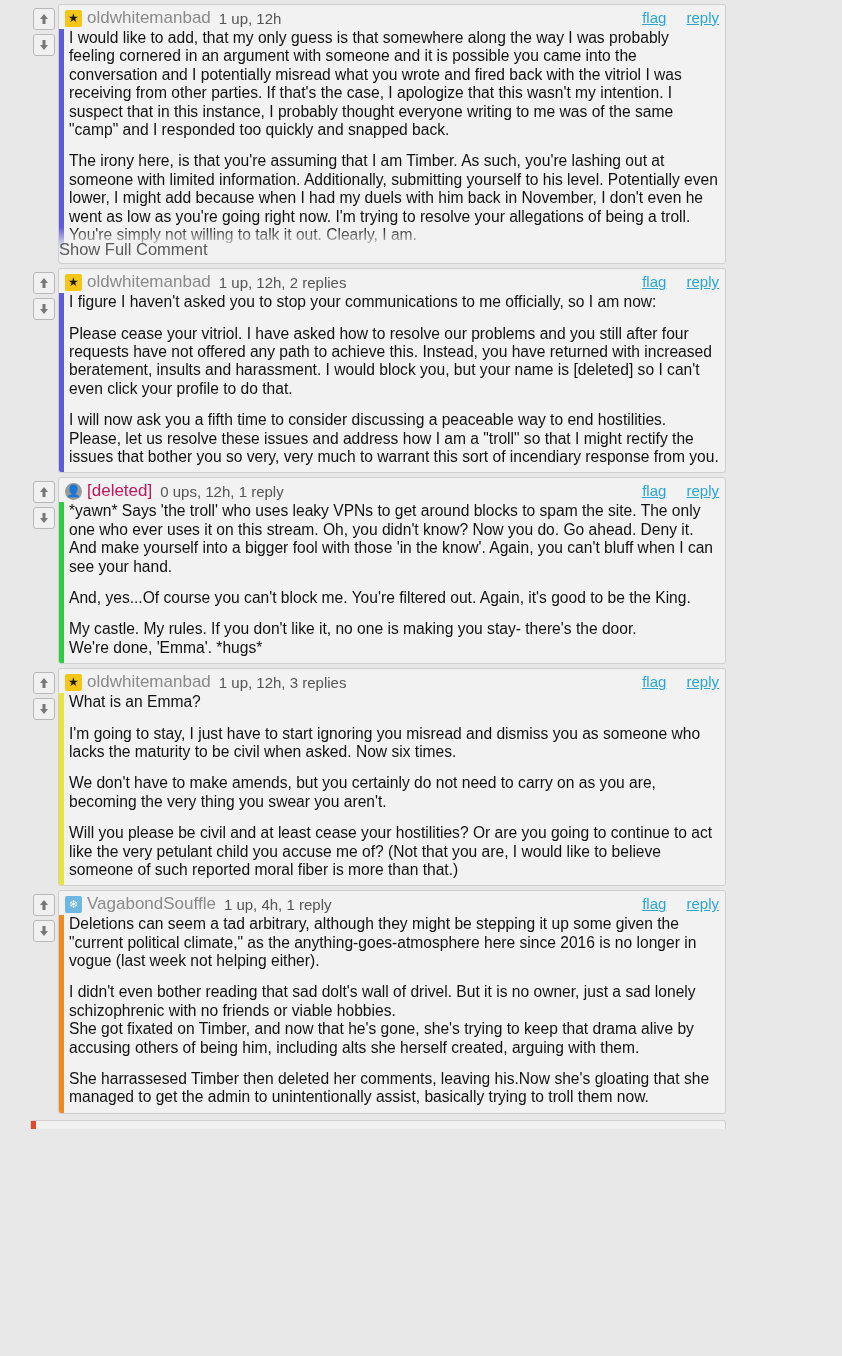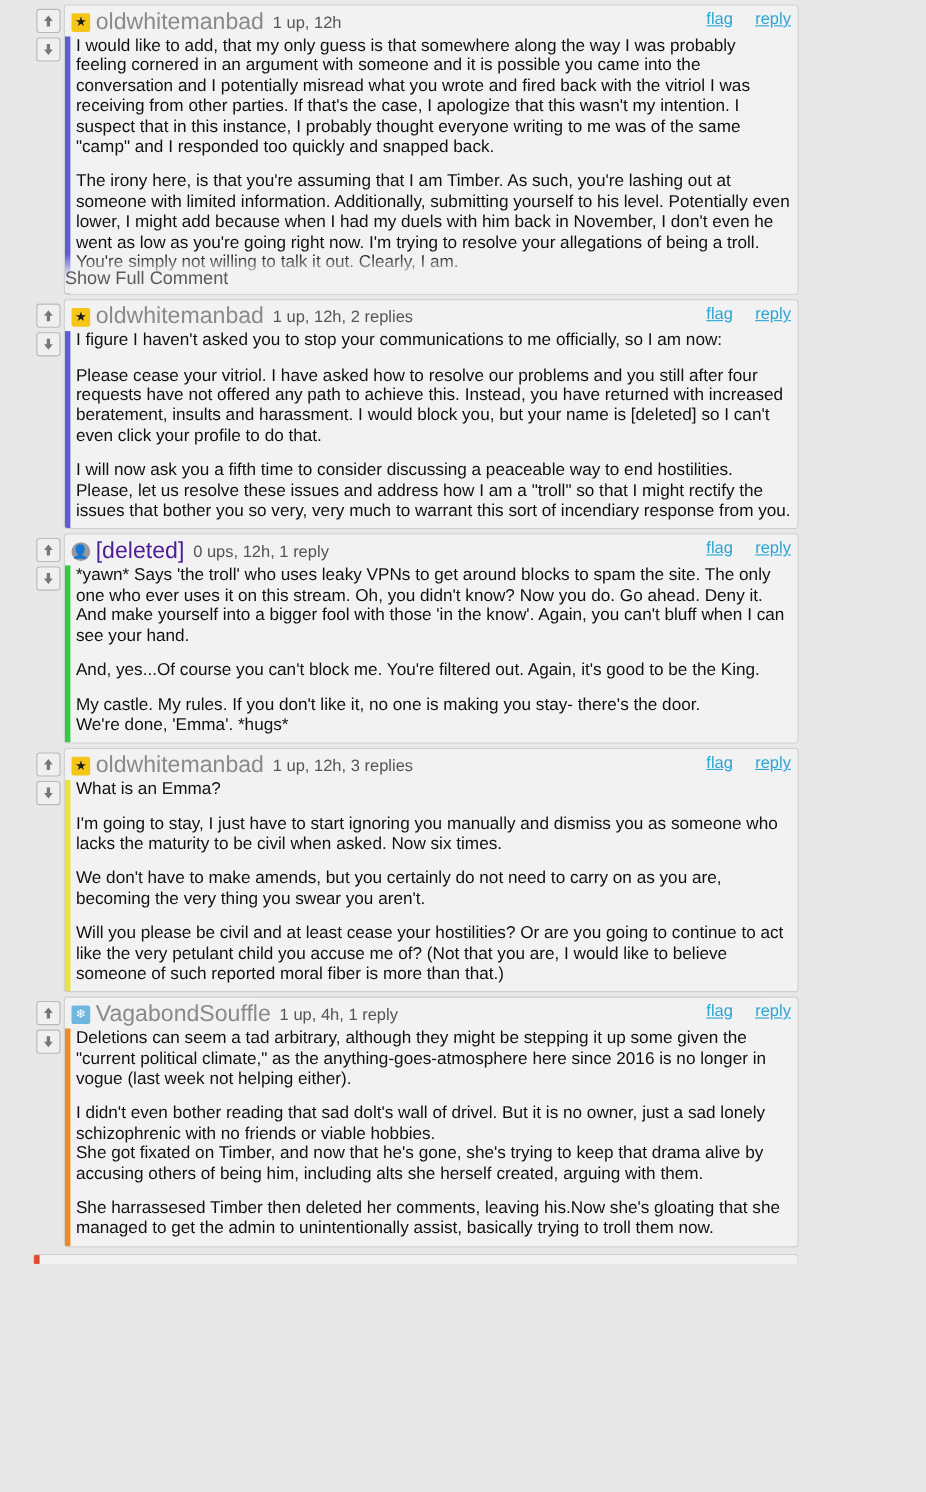--- a/index.html
+++ b/index.html
@@ -69,26 +69,26 @@
     justify-content: center;
     font-size: 12px;
     line-height: 1;
     color: #fff;
   }
   .av.star { background: #f5c518; color: #1a1a1a; }
   .av.gray { background: #9a9a9a; border-radius: 50%; }
   .av.snow { background: #6fb6e0; color: #fff; font-size: 11px; }
   .username {
     color: #8a8a8a;
-    font-size: 21px;
+    font-size: 17px;
     font-weight: normal;
     margin-right: 8px;
     white-space: nowrap;
   }
-  .username.dark { color: #4c1d95; }
+  .username.dark { color: #be185d; }
   .meta {
     color: #555;
     font-size: 15px;
     white-space: nowrap;
     text-align: center;
   }
   .actions {
     position: absolute;
     right: 6px;
     top: 4px;
@@ -265,21 +265,21 @@
         <span class="username">oldwhitemanbad</span>
         <span class="meta">1 up, 12h, 3 replies</span>
         <span class="actions">
           <span>flag</span>
           <span>reply</span>
         </span>
       </div>
       <div class="body">
         <div class="accent" style="background:#e8e23a"></div>
         <p>What is an Emma?</p>
-        <p>I'm going to stay, I just have to start ignoring you manually and dismiss you as someone who lacks the maturity to be civil when asked. Now six times.</p>
+        <p>I'm going to stay, I just have to start ignoring you misread and dismiss you as someone who lacks the maturity to be civil when asked. Now six times.</p>
         <p>We don't have to make amends, but you certainly do not need to carry on as you are, becoming the very thing you swear you aren't.</p>
         <p>Will you please be civil and at least cease your hostilities? Or are you going to continue to act like the very petulant child you accuse me of? (Not that you are, I would like to believe someone of such reported moral fiber is more than that.)</p>
       </div>
     </div>
   </div>
 
   <div class="comment-row">
     <div class="votes">
       <div class="vote-btn">
         <svg width="12" height="12" viewBox="0 0 12 12">

